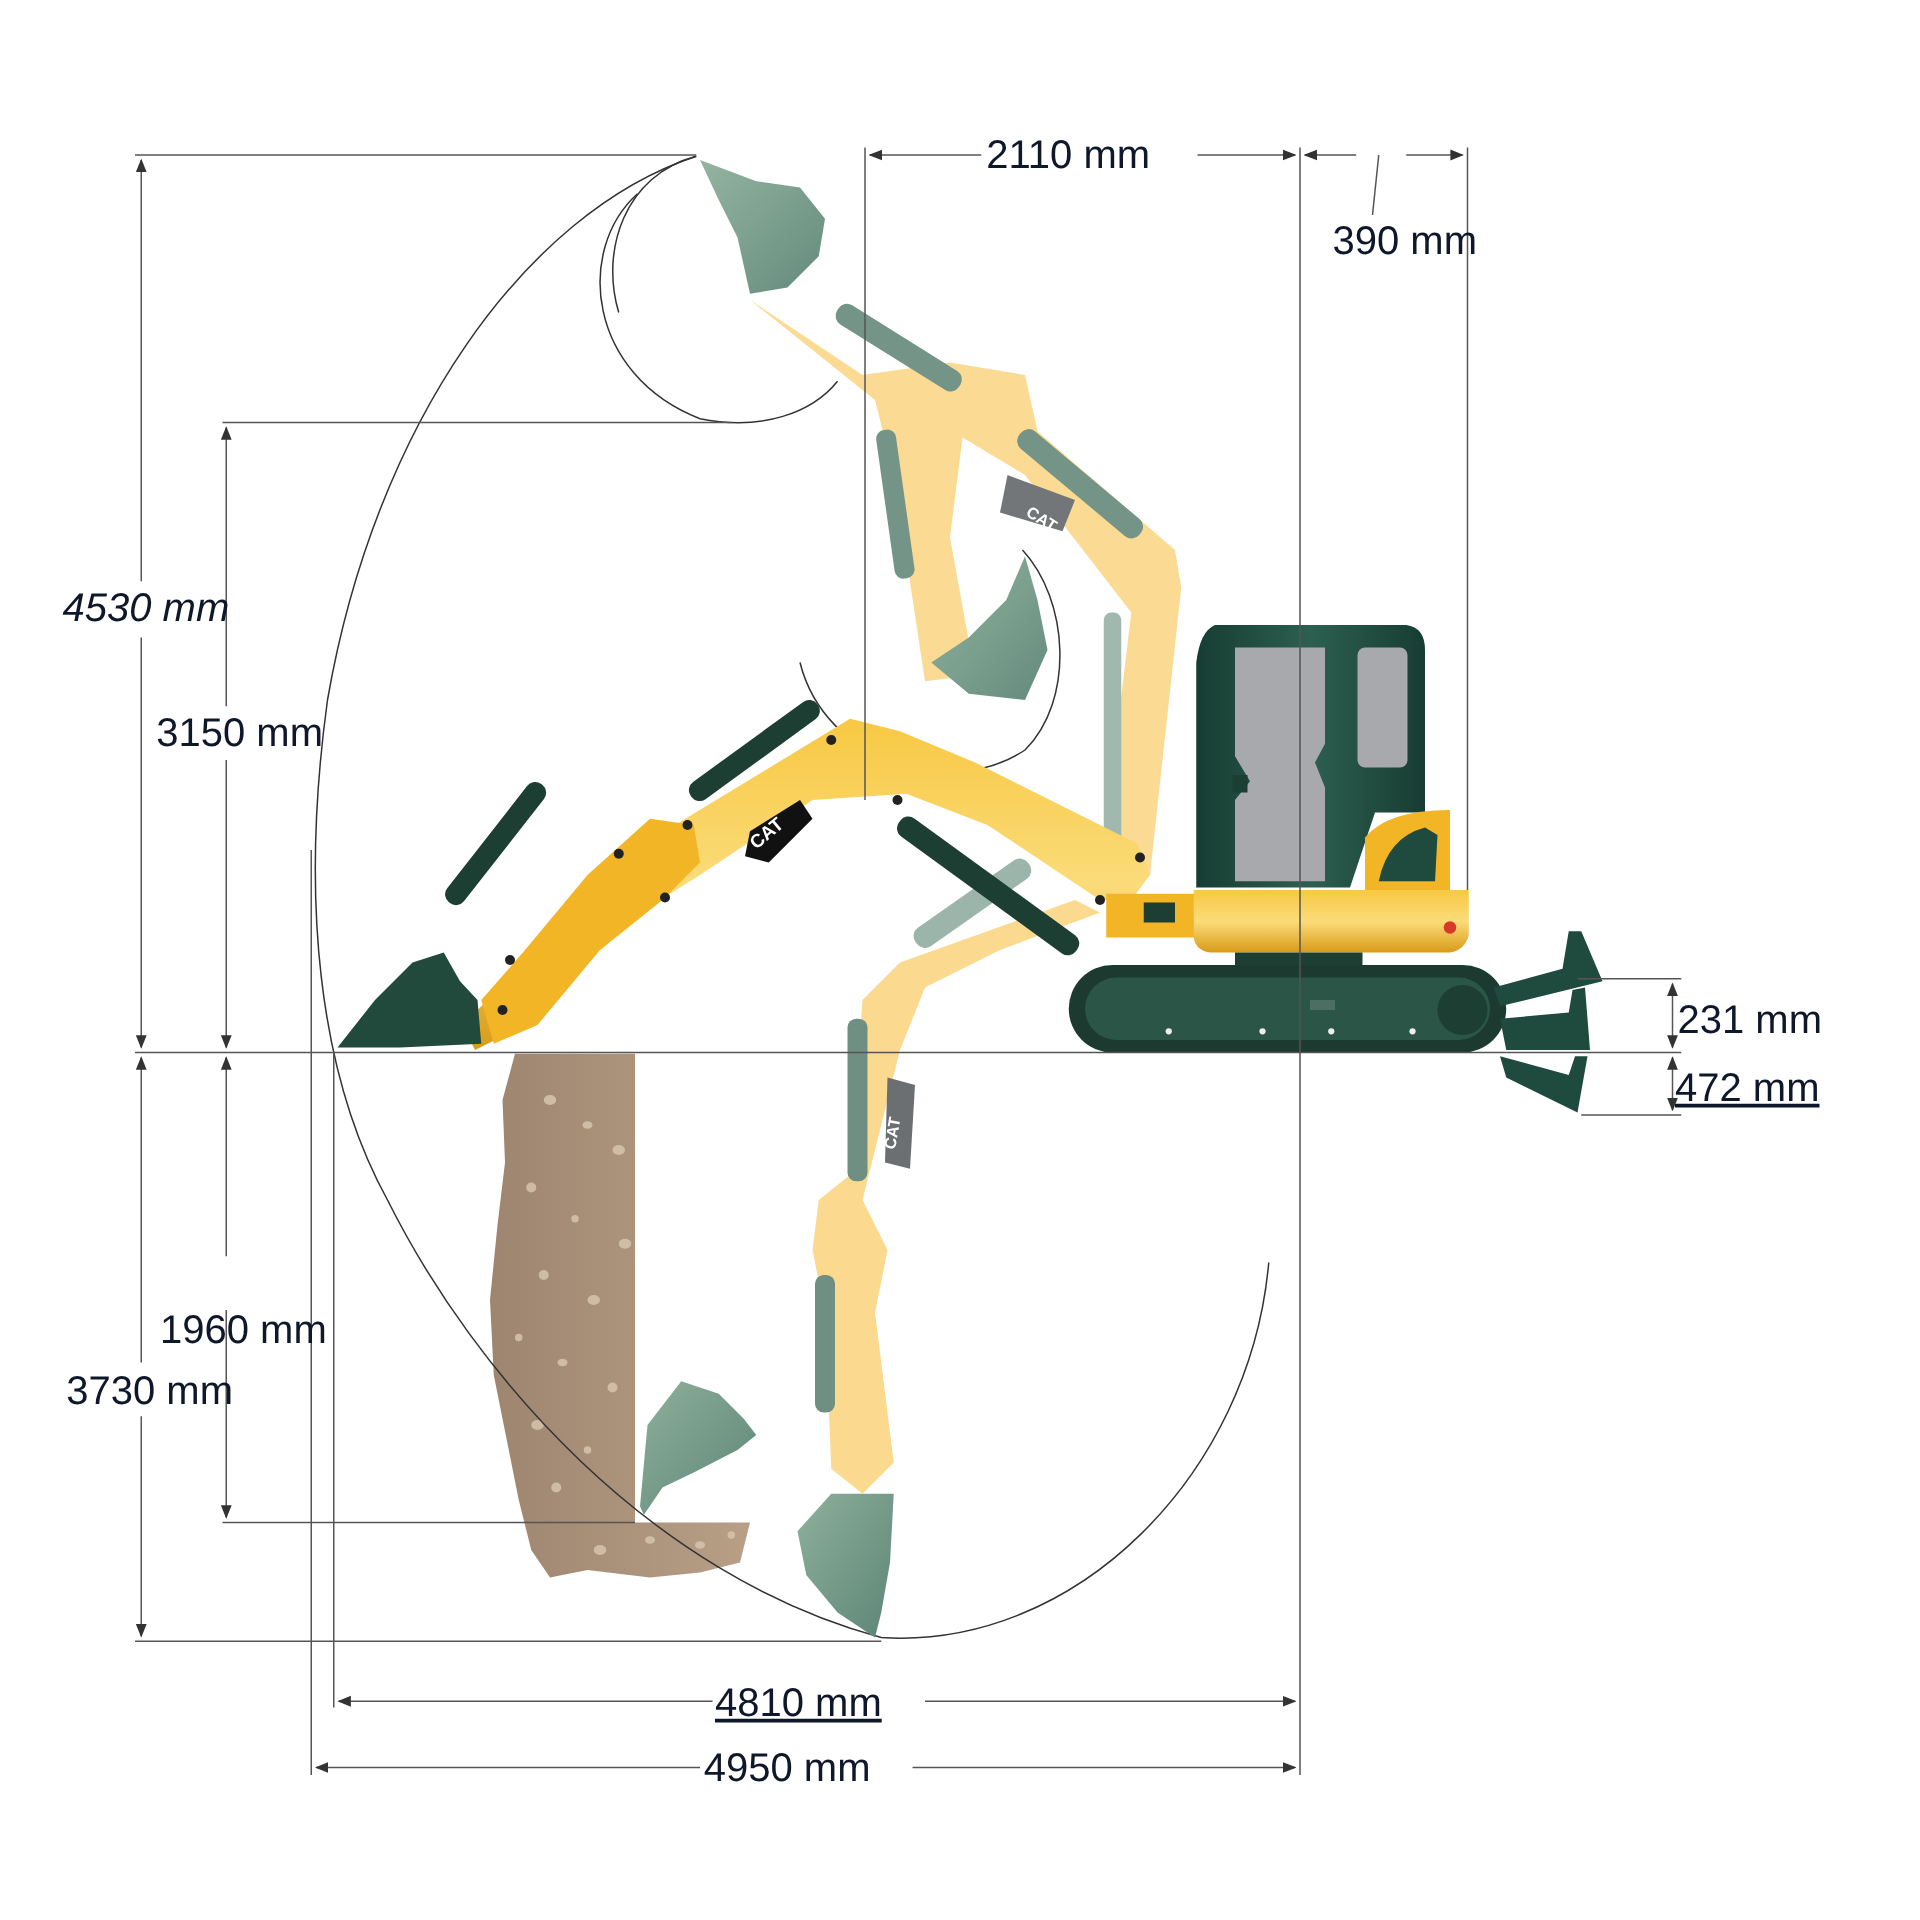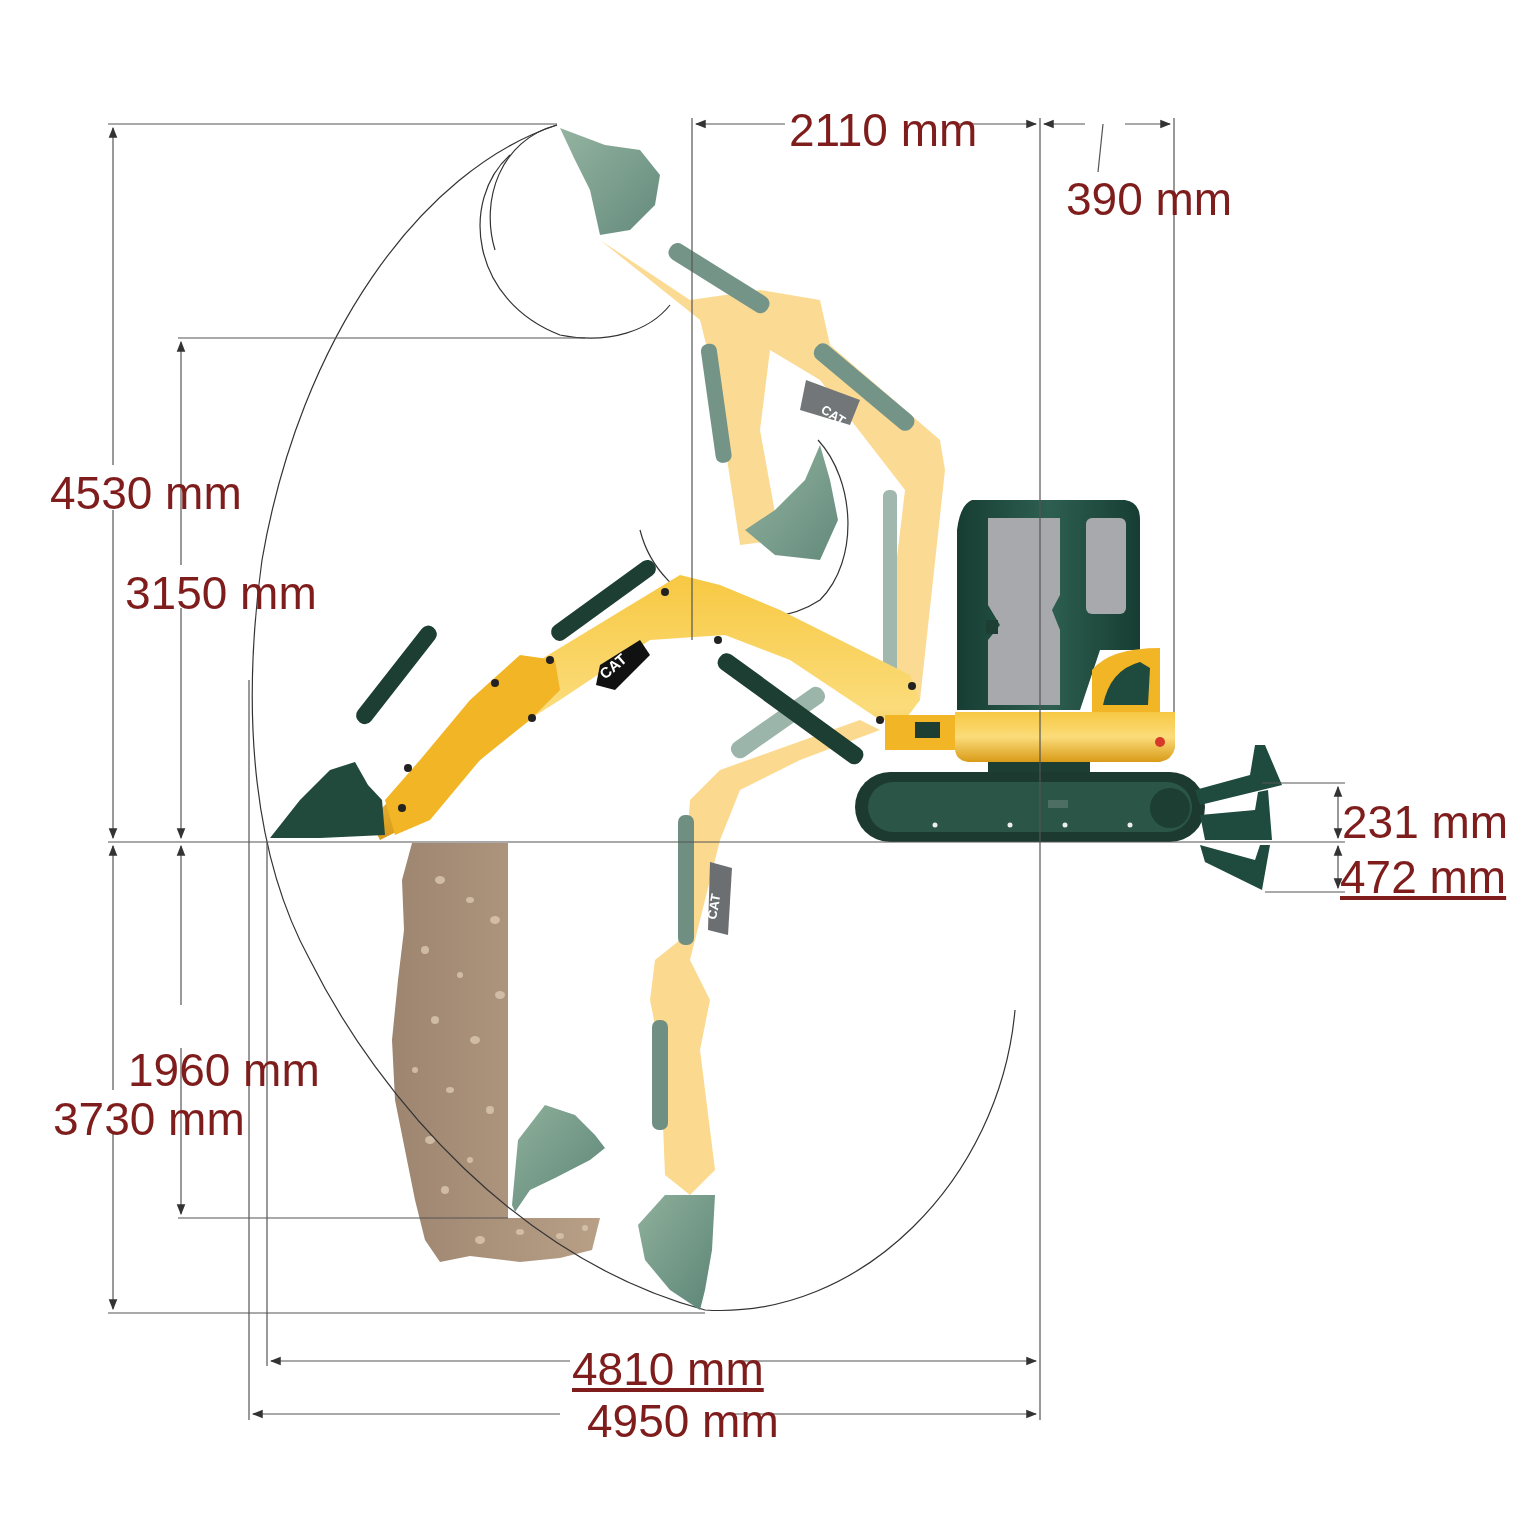--- a/index.html
+++ b/index.html
@@ -1,18 +1,18 @@
 <!DOCTYPE html>
 <html><head>
 <meta charset="utf-8">
 <style>
   html,body{margin:0;padding:0;background:#ffffff;}
   body{width:1536px;height:1536px;position:relative;overflow:hidden;font-family:"Liberation Sans",sans-serif;}
   svg{position:absolute;left:0;top:0;}
-  .lbl{position:absolute;font-family:"Liberation Sans",sans-serif;font-size:46px;color:#7f1d1d;white-space:nowrap;line-height:1;background:transparent;text-align:center;}
+  .lbl{position:absolute;font-family:"Liberation Sans",sans-serif;font-size:32px;color:#0f172a;white-space:nowrap;line-height:1;background:transparent;text-align:center;}
 </style>
 </head>
 <body>
 
 <svg width="1536" height="1536" viewBox="0 0 1536 1536">
   <defs>
     <linearGradient id="gGreen" x1="0" y1="0" x2="1" y2="0">
       <stop offset="0" stop-color="#173d33"></stop>
         <stop offset="0.5" stop-color="#2d5f50"></stop>
         <stop offset="1" stop-color="#173d33"></stop>
@@ -192,22 +192,22 @@
     <line x1="1103" y1="124" x2="1098" y2="172"></line>
 
     <line x1="1262" y1="783" x2="1345" y2="783"></line>
     <line x1="1205" y1="842" x2="1345" y2="842"></line>
     <line x1="1265" y1="892" x2="1345" y2="892"></line>
     <line x1="1338" y1="787" x2="1338" y2="838" marker-start="url(#arr)" marker-end="url(#arr)"></line>
     <line x1="1338" y1="846" x2="1338" y2="888" marker-start="url(#arr)" marker-end="url(#arr)"></line>
   </g>
 </svg>
 
-<div class="lbl" style="left:50px;top:470px;">4530 mm</div>
+<div class="lbl" style="left:50px;top:470px;font-style:italic;">4530 mm</div>
 <div class="lbl" style="left:125px;top:570px;">3150 mm</div>
 <div class="lbl" style="left:128px;top:1011px;margin-top:36px;">1960 mm</div>
 <div class="lbl" style="left:53px;top:1096px;">3730 mm</div>
 <div class="lbl" style="left:572px;top:1346px;text-decoration:underline;">4810 mm</div>
-<div class="lbl" style="left:563px;top:1398px;margin-left:24px;">4950 mm</div>
+<div class="lbl" style="left:563px;top:1398px;">4950 mm</div>
 <div class="lbl" style="left:789px;top:107px;">2110 mm</div>
 <div class="lbl" style="left:1066px;top:176px;">390 mm</div>
 <div class="lbl" style="left:1342px;top:799px;">231 mm</div>
 <div class="lbl" style="left:1340px;top:854px;text-decoration:underline;">472 mm</div>
 
 </body></html>

